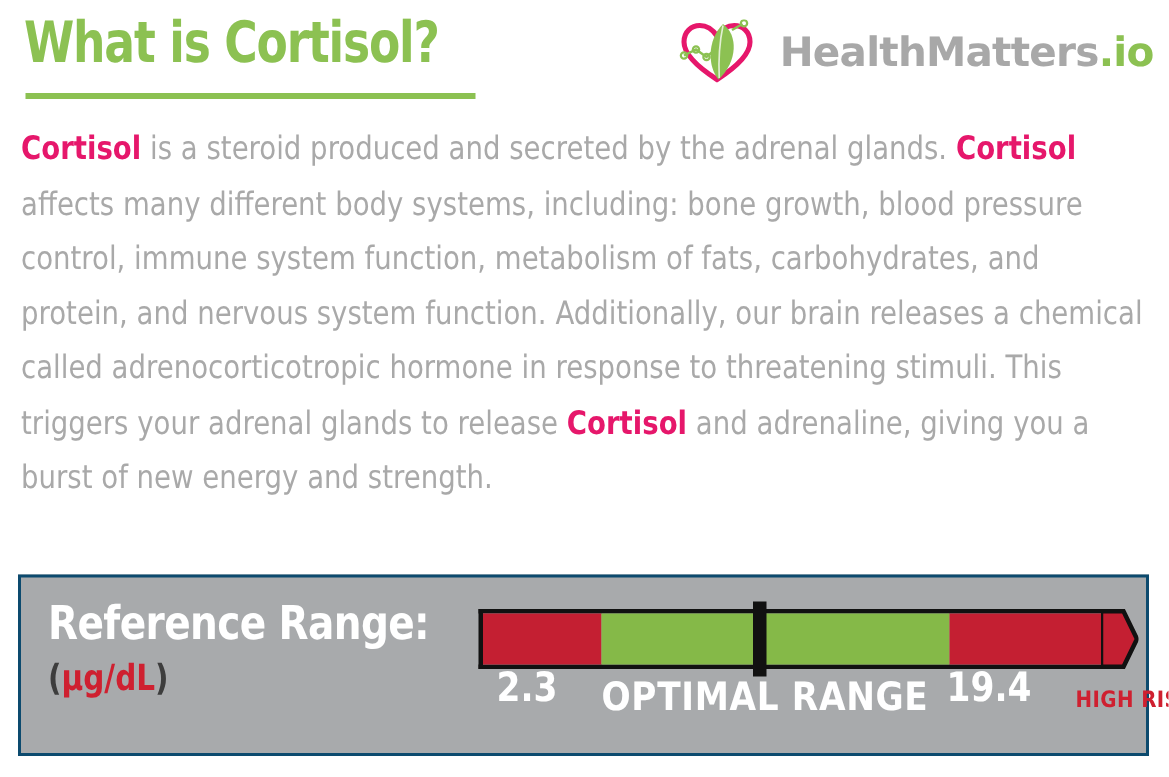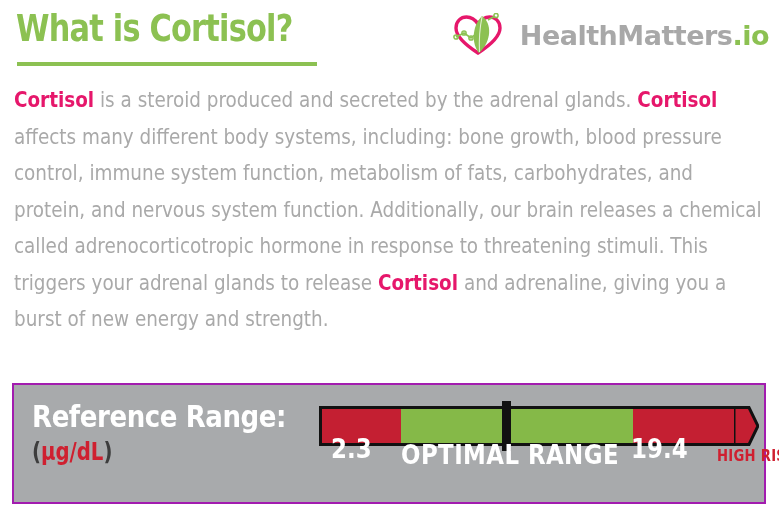--- a/index.html
+++ b/index.html
@@ -97,21 +97,21 @@
   }
 
   
   .ref-panel {
     position: absolute;
     left: 12px;
     top: 383px;
     width: 754px;
     height: 121px;
     background: #a8aaac;
-    border: 2px solid #a21caf;
+    border: 2px solid #0c4a6e;
     box-sizing: border-box;
   }
 
   .ref-title {
     position: absolute;
     left: 18px;
     top: 13px;
     font-family: "DejaVu Sans", sans-serif;
     font-size: 31px;
     font-weight: bold;
@@ -175,21 +175,21 @@
     left: 183px;
     top: -5px;
     width: 9px;
     height: 50px;
     background: #111111;
   }
 
   .bar-labels {
     position: absolute;
     left: 305px;
-    top: 48px;
+    top: 58px;
     width: 440px;
     height: 45px;
   }
   .lbl {
     position: absolute;
     font-family: "DejaVu Sans", sans-serif;
     font-weight: bold;
     color: #ffffff;
     white-space: nowrap;
   }

